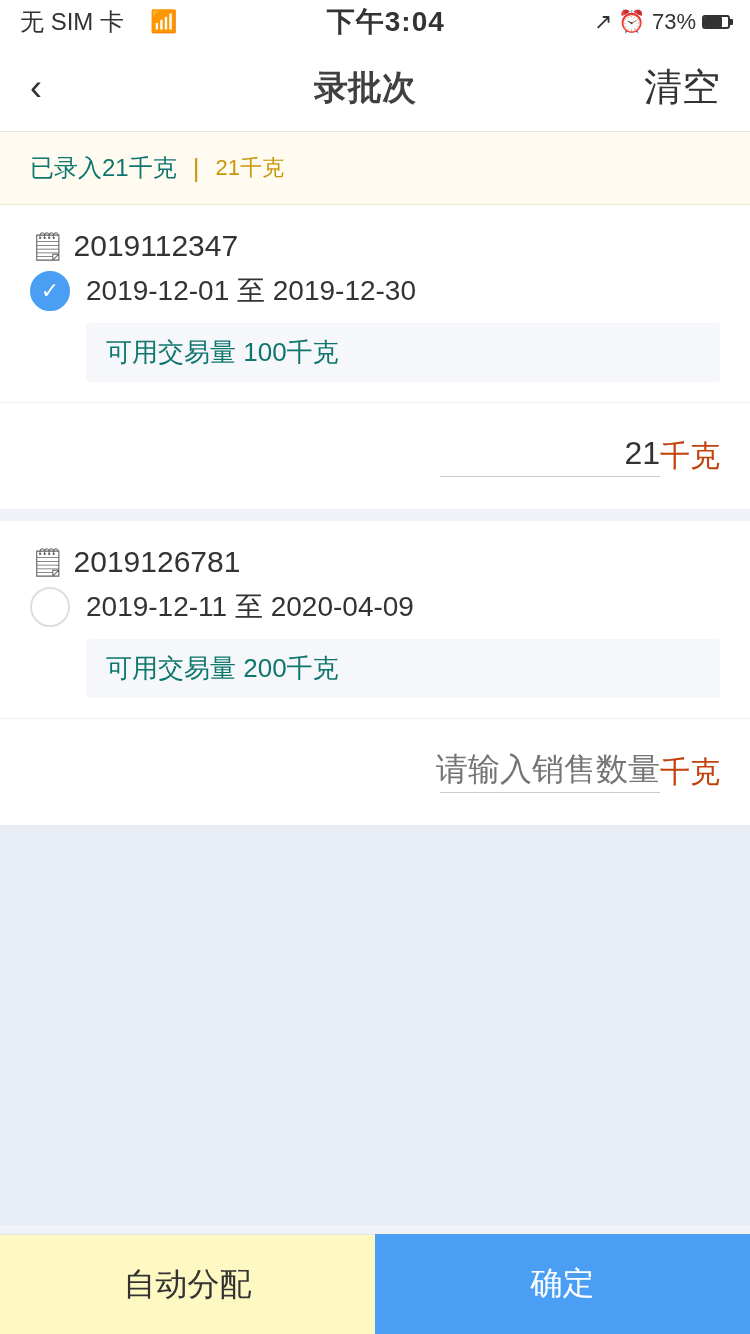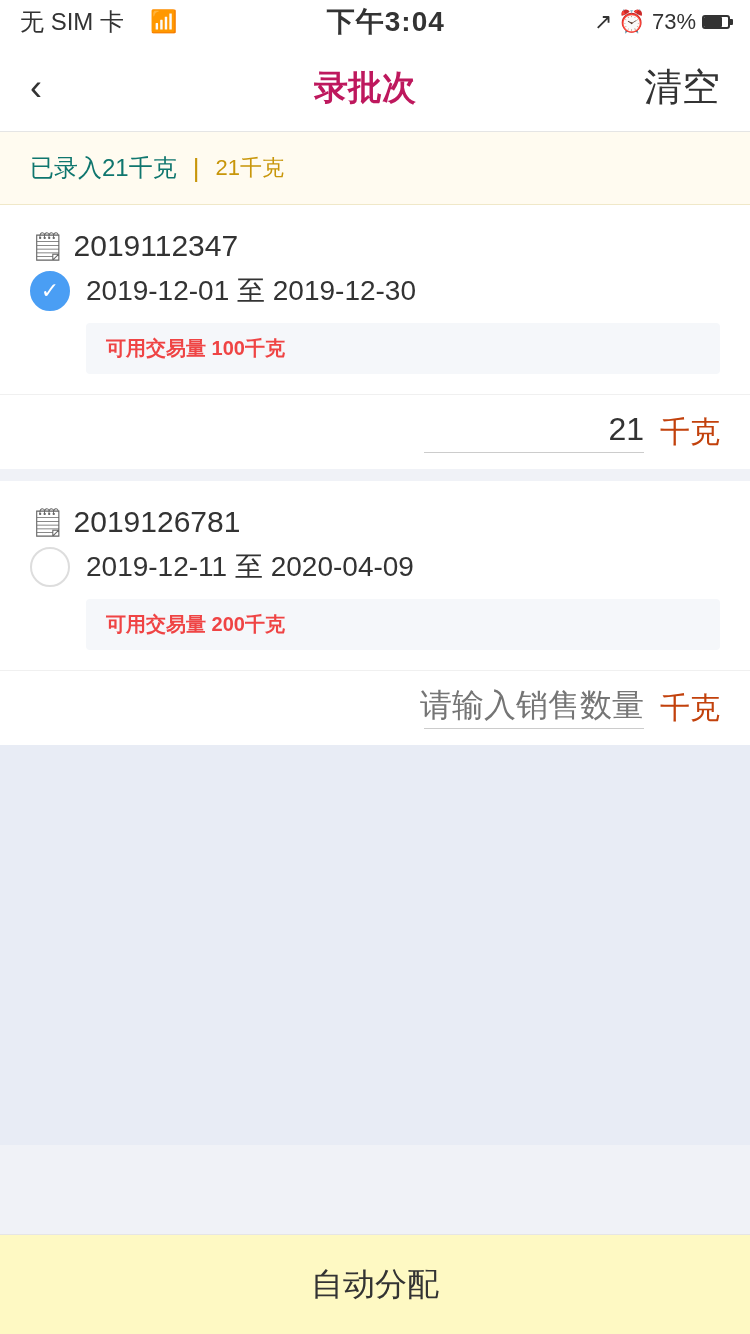--- a/index.html
+++ b/index.html
@@ -82,21 +82,21 @@
     }
     .nav-back {
       font-size: 36px;
       color: #333;
       cursor: pointer;
       width: 60px;
     }
     .nav-title {
       font-size: 34px;
       font-weight: 600;
-      color: #be185d;
+      color: #404040;
       flex: 1;
       text-align: center;
     }
     .nav-clear {
       font-size: 38px;
       color: #333;
       cursor: pointer;
       width: 80px;
       text-align: right;
     }
@@ -174,35 +174,33 @@
     }
     .batch-date {
       font-size: 28px;
       color: #333;
     }
 
     .batch-availability {
       background: #f5f7fa;
       border-radius: 4px;
       padding: 12px 20px;
-      font-size: 20px;
-      color: #ef4444;
+      font-size: 26px;
+      color: #0f766e;
       margin-left: 56px;
-      font-weight: bold;
     }
 
     
     .quantity-row {
       display: flex;
       align-items: center;
       justify-content: flex-end;
-      padding: 16px 30px;
+      padding: 32px 30px;
       background: #fff;
       border-top: 1px solid #f0f0f0;
-      gap: 16px;
     }
     .quantity-input {
       text-align: right;
       font-size: 32px;
       color: #333;
       border: none;
       outline: none;
       background: transparent;
       width: 150px;
     }
@@ -339,13 +337,14 @@
     <input class="quantity-input" type="text" placeholder="请输入销售数量" style="color: rgb(204, 204, 204); width: 300px;">
     <div class="quantity-line"></div>
   </div>
   <span class="quantity-unit">千克</span>
 </div>
 
 <div class="content-area"></div>
 
 <div class="bottom-bar">
   <button class="btn-auto">自动分配</button>
+  <button class="btn-confirm">确定</button>
 </div>
 
 </body></html>

